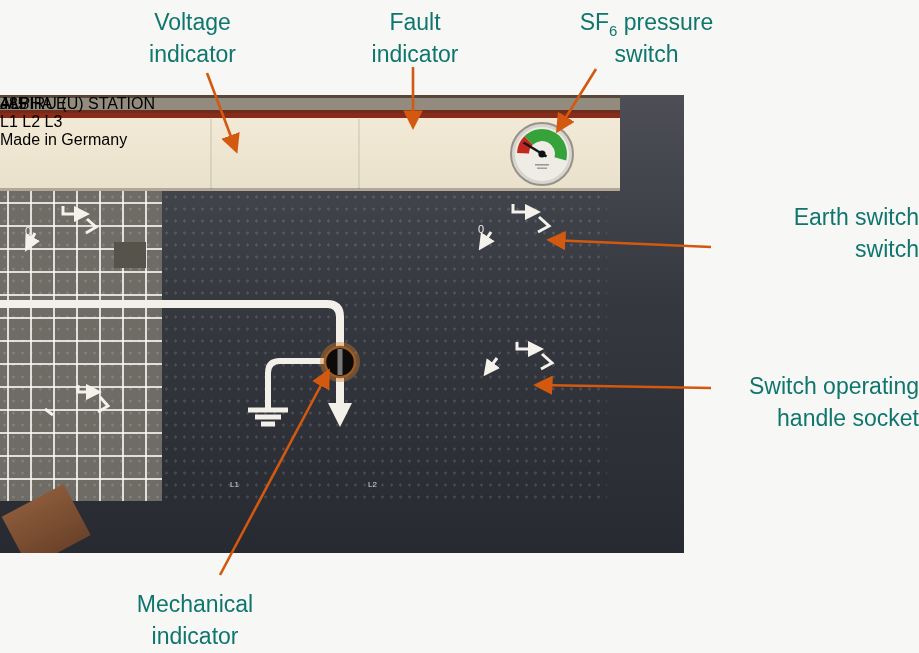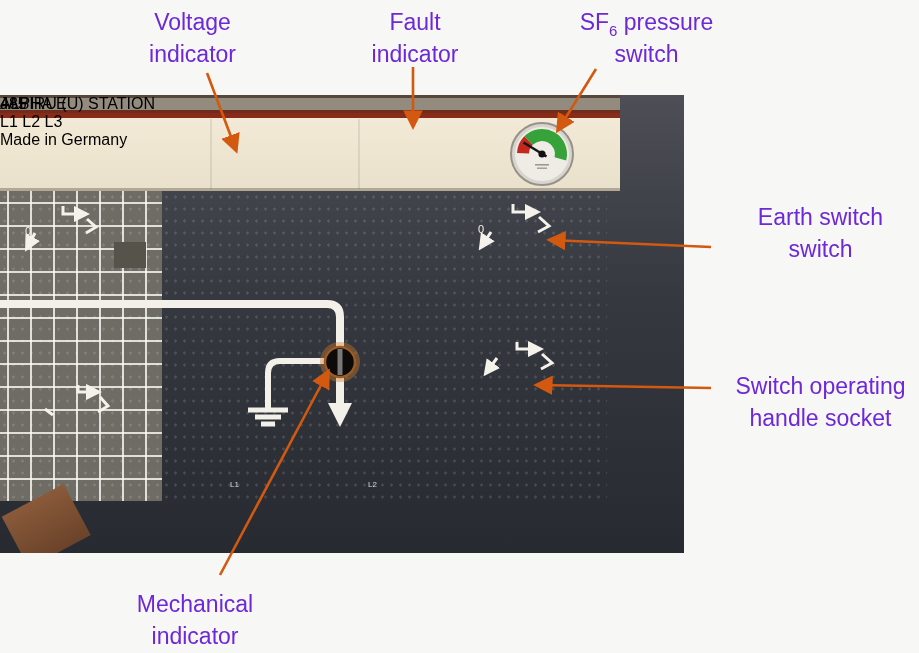--- a/index.html
+++ b/index.html
@@ -1,20 +1,20 @@
 <!DOCTYPE html>
 <html><head>
 <meta charset="utf-8">
 <style>
   *{margin:0;padding:0;box-sizing:border-box}
   html,body{width:919px;height:653px}
   body{font-family:"Liberation Sans",sans-serif;background:#f7f7f5;position:relative;overflow:hidden}
   .abs{position:absolute}
-  .lbl{position:absolute;color:#6d28d9;font-size:23px;line-height:32px;text-align:center}
-  .lbl.left{text-align:center}
+  .lbl{position:absolute;color:#0f766e;font-size:23px;line-height:32px;text-align:center}
+  .lbl.left{text-align:right}
   sub.sf{font-size:15px;line-height:0}
   
   #photo{left:0;top:95px;width:684px;height:458px;overflow:hidden;
     background:linear-gradient(180deg,#4d4e56 0%,#35383f 45%,#272a31 100%)}
   #panel-speckle{left:0;top:96px;width:607px;height:312px;
     background-image:radial-gradient(rgba(255,255,255,.13) 1px,transparent 1.4px);background-size:9px 12px}
   #top-rail{left:0;top:0;width:620px;height:23px;
     background:linear-gradient(180deg,#55473a 0 3px,#948b7f 3px 15px,#6d2d1c 15px 18px,#8a2a18 18px 23px)}
   #fascia{left:0;top:23px;width:620px;height:73px;background:linear-gradient(180deg,#f2ead6,#e9e1cb);
     border-bottom:3px solid rgba(60,45,30,.35)}

